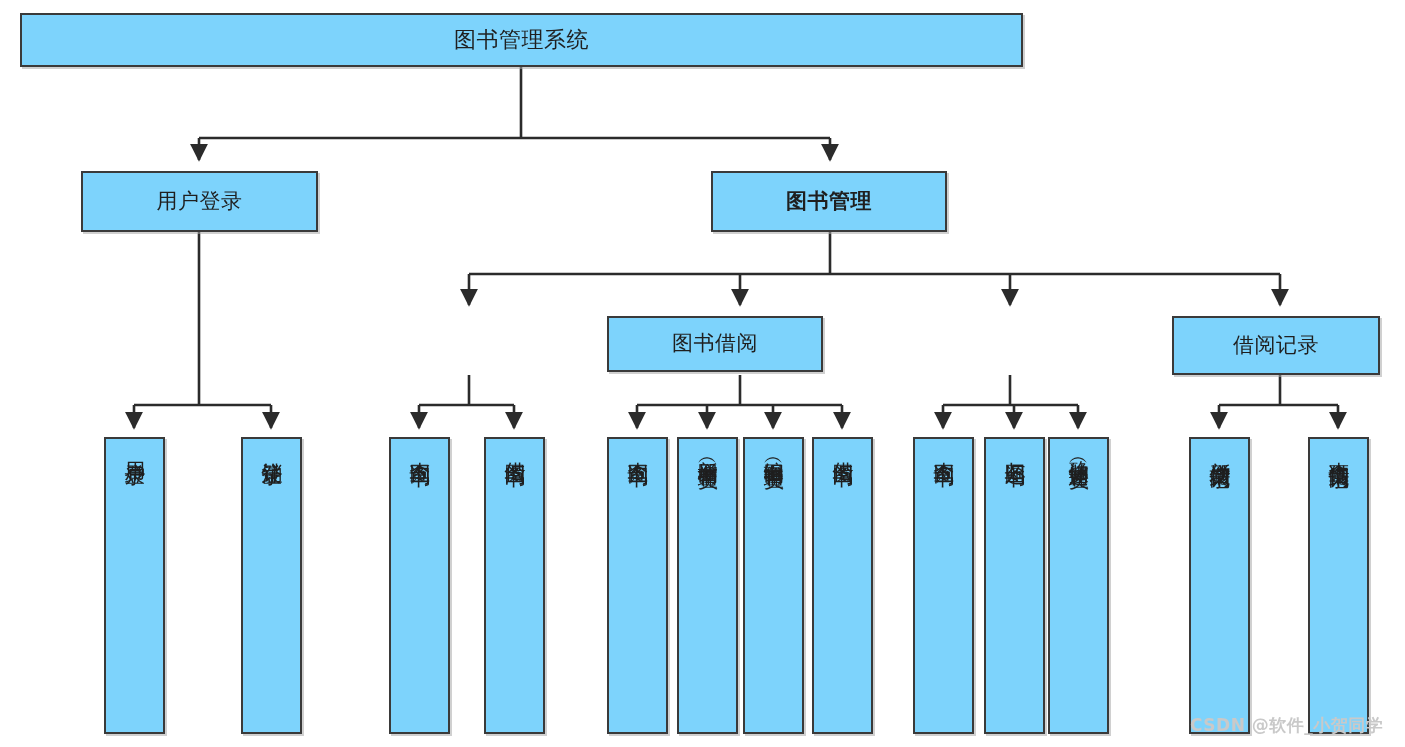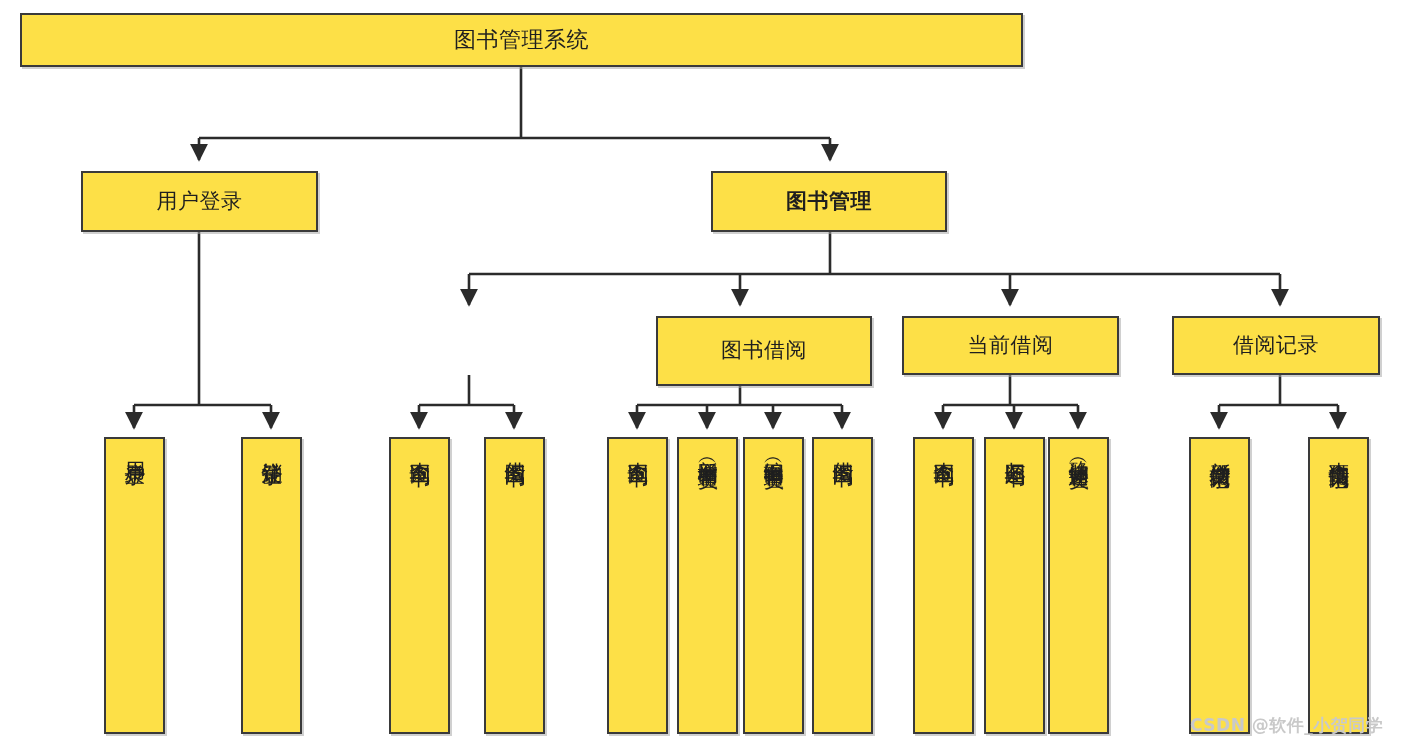--- a/index.html
+++ b/index.html
@@ -23,21 +23,21 @@
     left: 0;
     top: 0;
     width: 1405px;
     height: 747px;
     pointer-events: none;
   }
   .node {
     position: absolute;
     box-sizing: border-box;
     border: 2.5px solid #3a3a3a;
-    background: #fde047;
+    background: #7dd3fc;
     display: flex;
     align-items: center;
     justify-content: center;
     box-shadow: 2px 2px 0 rgba(170,170,170,0.55);
   }
   .node .label {
     color: #1f1f1f;
     font-size: 21px;
     line-height: 1.12;
     white-space: nowrap;
@@ -127,25 +127,22 @@
     <span class="label">图书管理系统</span>
   </div>
 
   <div class="node" id="node-user-login" style="left: 81px; top: 171px; width: 237px; height: 61px;">
     <span class="label">用户登录</span>
   </div>
   <div class="node" id="node-book-manage" style="left: 711px; top: 171px; width: 236px; height: 61px; font-weight: bold;">
     <span class="label">图书管理</span>
   </div>
 
-  <div class="node" id="node-book-borrow" style="left: 656px; top: 316px; width: 216px; height: 70px;">
+  <div class="node" id="node-book-borrow" style="left: 607px; top: 316px; width: 216px; height: 56px;">
     <span class="label">图书借阅</span>
-  </div>
-  <div class="node" id="node-current-borrow" style="left: 902px; top: 316px; width: 217px; height: 59px;">
-    <span class="label">当前借阅</span>
   </div>
   <div class="node" id="node-borrow-record" style="left: 1172px; top: 316px; width: 208px; height: 59px;">
     <span class="label">借阅记录</span>
   </div>
 
   <div class="node leaf" id="node-leaf-user-login" style="left: 104px; top: 437px; width: 61px; height: 297px;">
     <span class="label">用户登录</span>
   </div>
   <div class="node leaf" id="node-leaf-user-logout" style="left: 241px; top: 437px; width: 61px; height: 297px;">
     <span class="label">注销登录</span>

